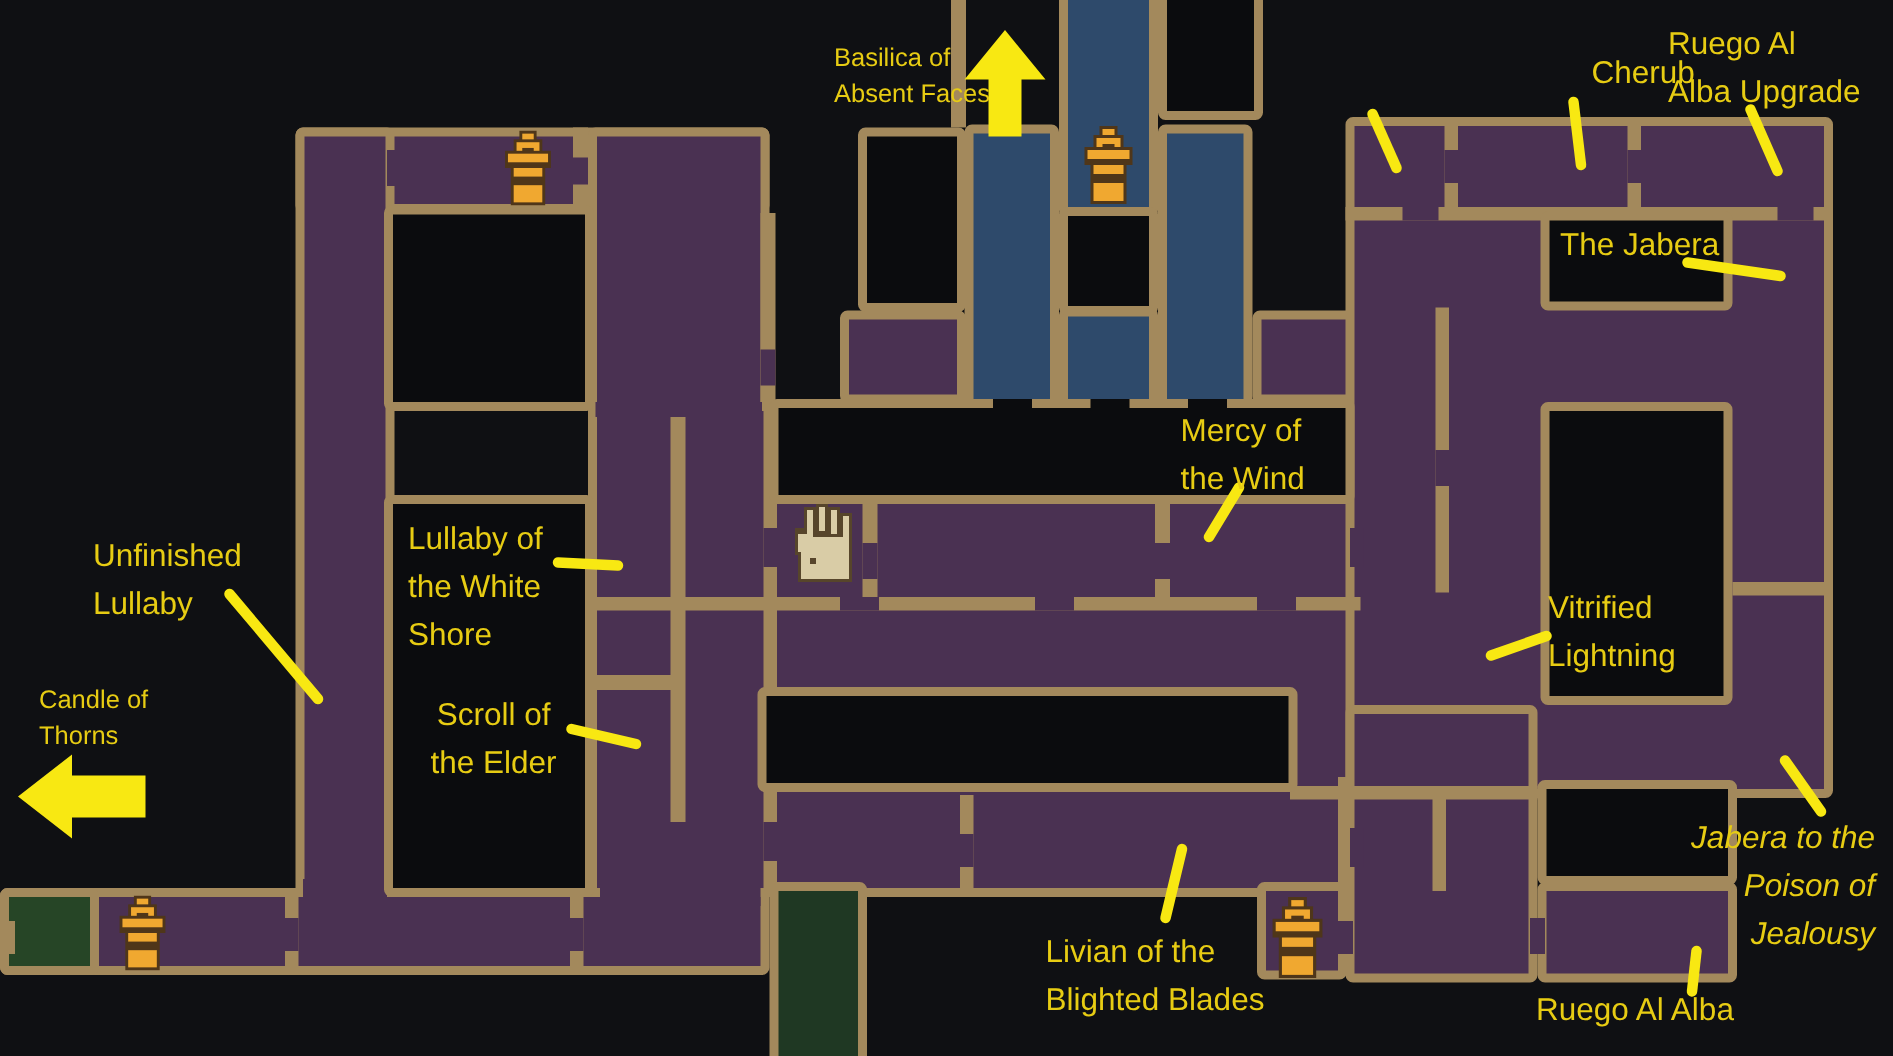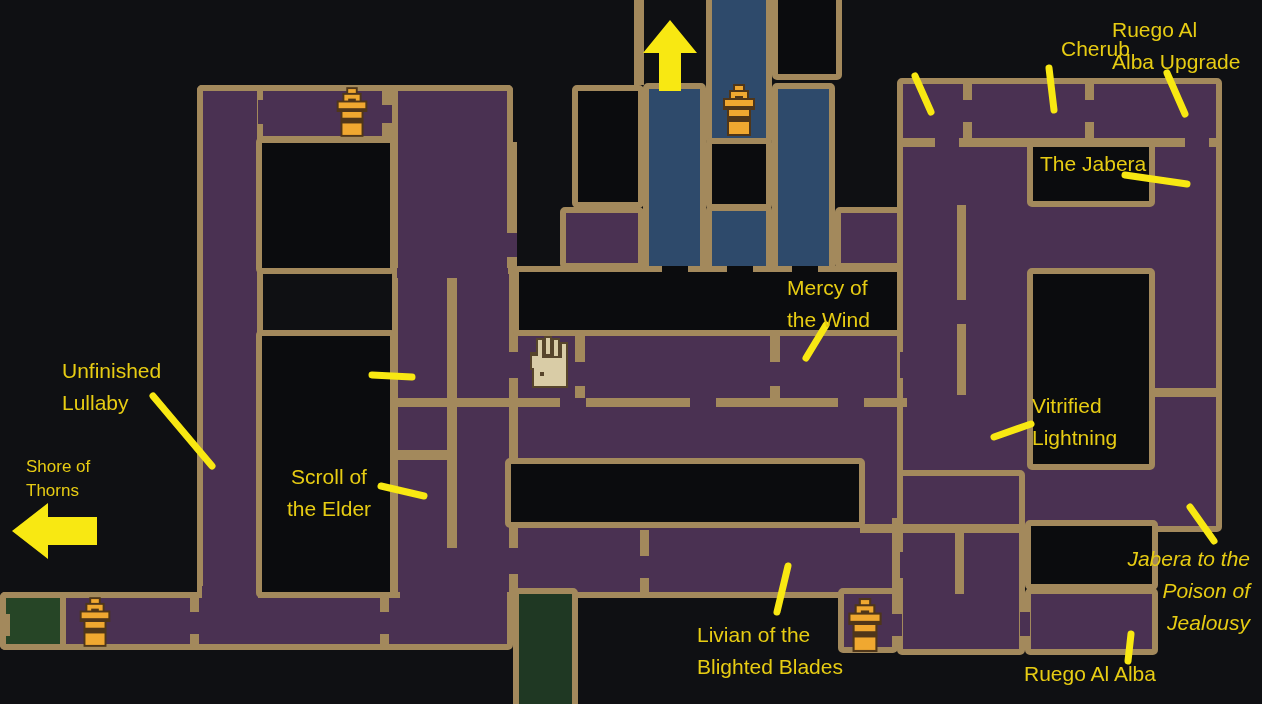--- a/index.html
+++ b/index.html
@@ -184,31 +184,36 @@
     <line x1="826" y1="325" x2="806" y2="358"></line>
     <line x1="153" y1="396" x2="212" y2="466"></line>
     <line x1="372" y1="375" x2="412" y2="377"></line>
     <line x1="381" y1="486" x2="424" y2="496"></line>
     <line x1="994" y1="437" x2="1031" y2="424"></line>
     <line x1="1190" y1="507" x2="1214" y2="541"></line>
     <line x1="788" y1="566" x2="777" y2="612"></line>
     <line x1="1131" y1="634" x2="1128" y2="661"></line>
   </svg>
 
+  <div class="label small" style="left:556px;top:27px;">Basilica of
+Absent Faces</div>
   <div class="label" style="left:1061px;top:33px;">Cherub</div>
   <div class="label" style="left:1112px;top:14px;">Ruego Al
 Alba Upgrade</div>
   <div class="label" style="left:1040px;top:148px;">The Jabera</div>
   <div class="label" style="left:787px;top:272px;">Mercy of
 the Wind</div>
   <div class="label" style="left:62px;top:355px;">Unfinished
 Lullaby</div>
+  <div class="label" style="left:272px;top:344px;">Lullaby of
+the White
+Shore</div>
   <div class="label" style="left:287px;top:461px;text-align:center;">Scroll of
 the Elder</div>
-  <div class="label small" style="left:26px;top:455px;">Shore of
+  <div class="label small" style="left:26px;top:455px;">Candle of
 Thorns</div>
   <div class="label" style="left:1032px;top:390px;">Vitrified
 Lightning</div>
   <div class="label right" style="right:12px;top:543px;font-style:italic;">Jabera to the
 Poison of
 Jealousy</div>
   <div class="label" style="left:697px;top:619px;">Livian of the
 Blighted Blades</div>
   <div class="label" style="left:1024px;top:658px;">Ruego Al Alba</div>
 

